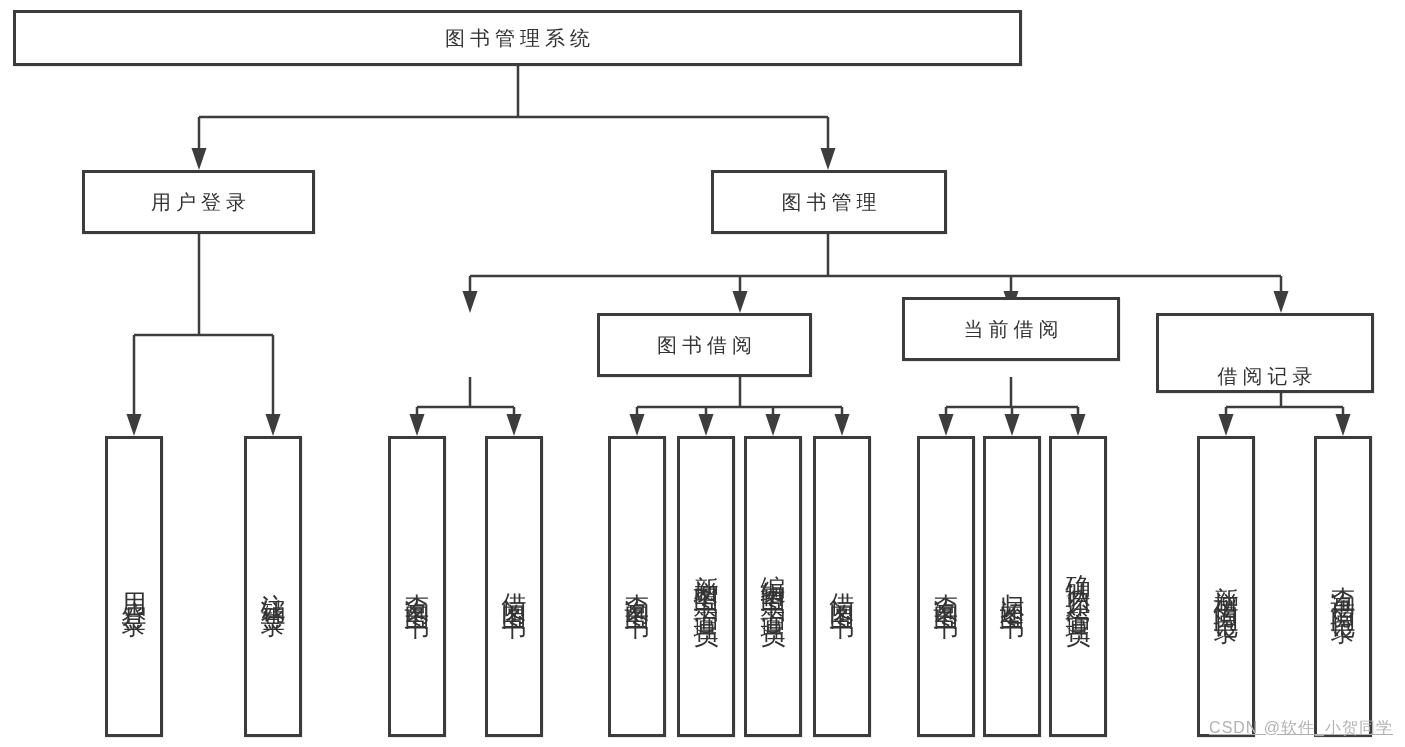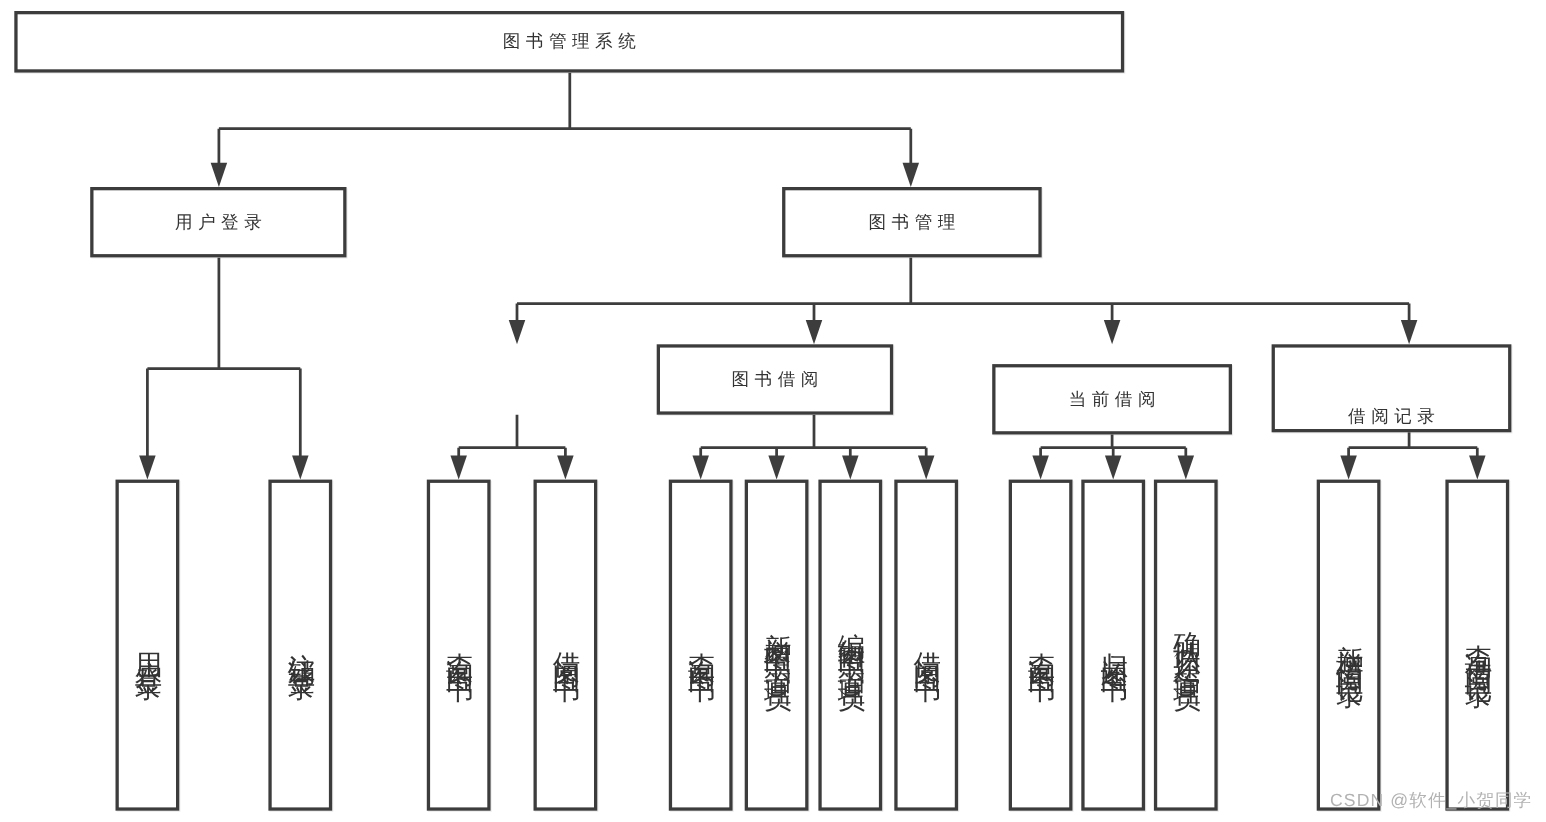--- a/index.html
+++ b/index.html
@@ -13,38 +13,39 @@
   }
   svg.wires{position:absolute;left:0;top:0;width:1405px;height:747px;}
   .node{
     position:absolute;
     box-sizing:border-box;
     background:#ffffff;
     border:3px solid #3c3c3c;
     display:flex;align-items:center;justify-content:center;
     box-shadow:1px 1px 0 rgba(0,0,0,0.08);
   }
-  .hnode{font-size:16px;letter-spacing:5px;text-indent:5px;white-space:nowrap;}
+  .hnode{font-size:20px;letter-spacing:5px;text-indent:5px;white-space:nowrap;}
   .vnode{width:58px;height:301px;}
   .vnode .vtext{
     writing-mode:vertical-rl;
     text-orientation:mixed;
     font-size:25px;
     letter-spacing:7px;
     line-height:1;
     display:block;
     max-height:292px;
   }
   .watermark{
     position:absolute;
     right:12px;bottom:8px;
     font-size:16px;
     letter-spacing:1px;
     color:#b2b2b2;
     white-space:nowrap;
+    text-decoration:underline;
   }
 </style>
 </head>
 <body>
 
 <div id="stage">
 
   <svg class="wires" viewBox="0 0 1405 747">
     <path fill="none" stroke="#3d3d3d" stroke-width="2.5" d="
       M518 66 V117 M199 117 H828 M199 117 V150 M828 117 V150
@@ -84,21 +85,21 @@
   <div class="node hnode" style="left:82px;top:170px;width:233px;height:64px;">
     <span>用户登录</span>
   </div>
   <div class="node hnode" style="left:711px;top:170px;width:236px;height:64px;">
     <span>图书管理</span>
   </div>
 
   <div class="node hnode" style="left:597px;top:313px;width:215px;height:64px;">
     <span>图书借阅</span>
   </div>
-  <div class="node hnode" style="left:902px;top:331px;width:218px;height:64px;">
+  <div class="node hnode" style="left:902px;top:297px;width:218px;height:64px;">
     <span>当前借阅</span>
   </div>
   <div class="node hnode" style="left:1156px;top:313px;width:218px;height:80px;align-items:flex-end;">
     <span>借阅记录</span>
   </div>
 
   <div class="node vnode" style="left:105px;top:436px;">
     <span class="vtext">用户登录</span>
   </div>
   <div class="node vnode" style="left:244px;top:436px;">

